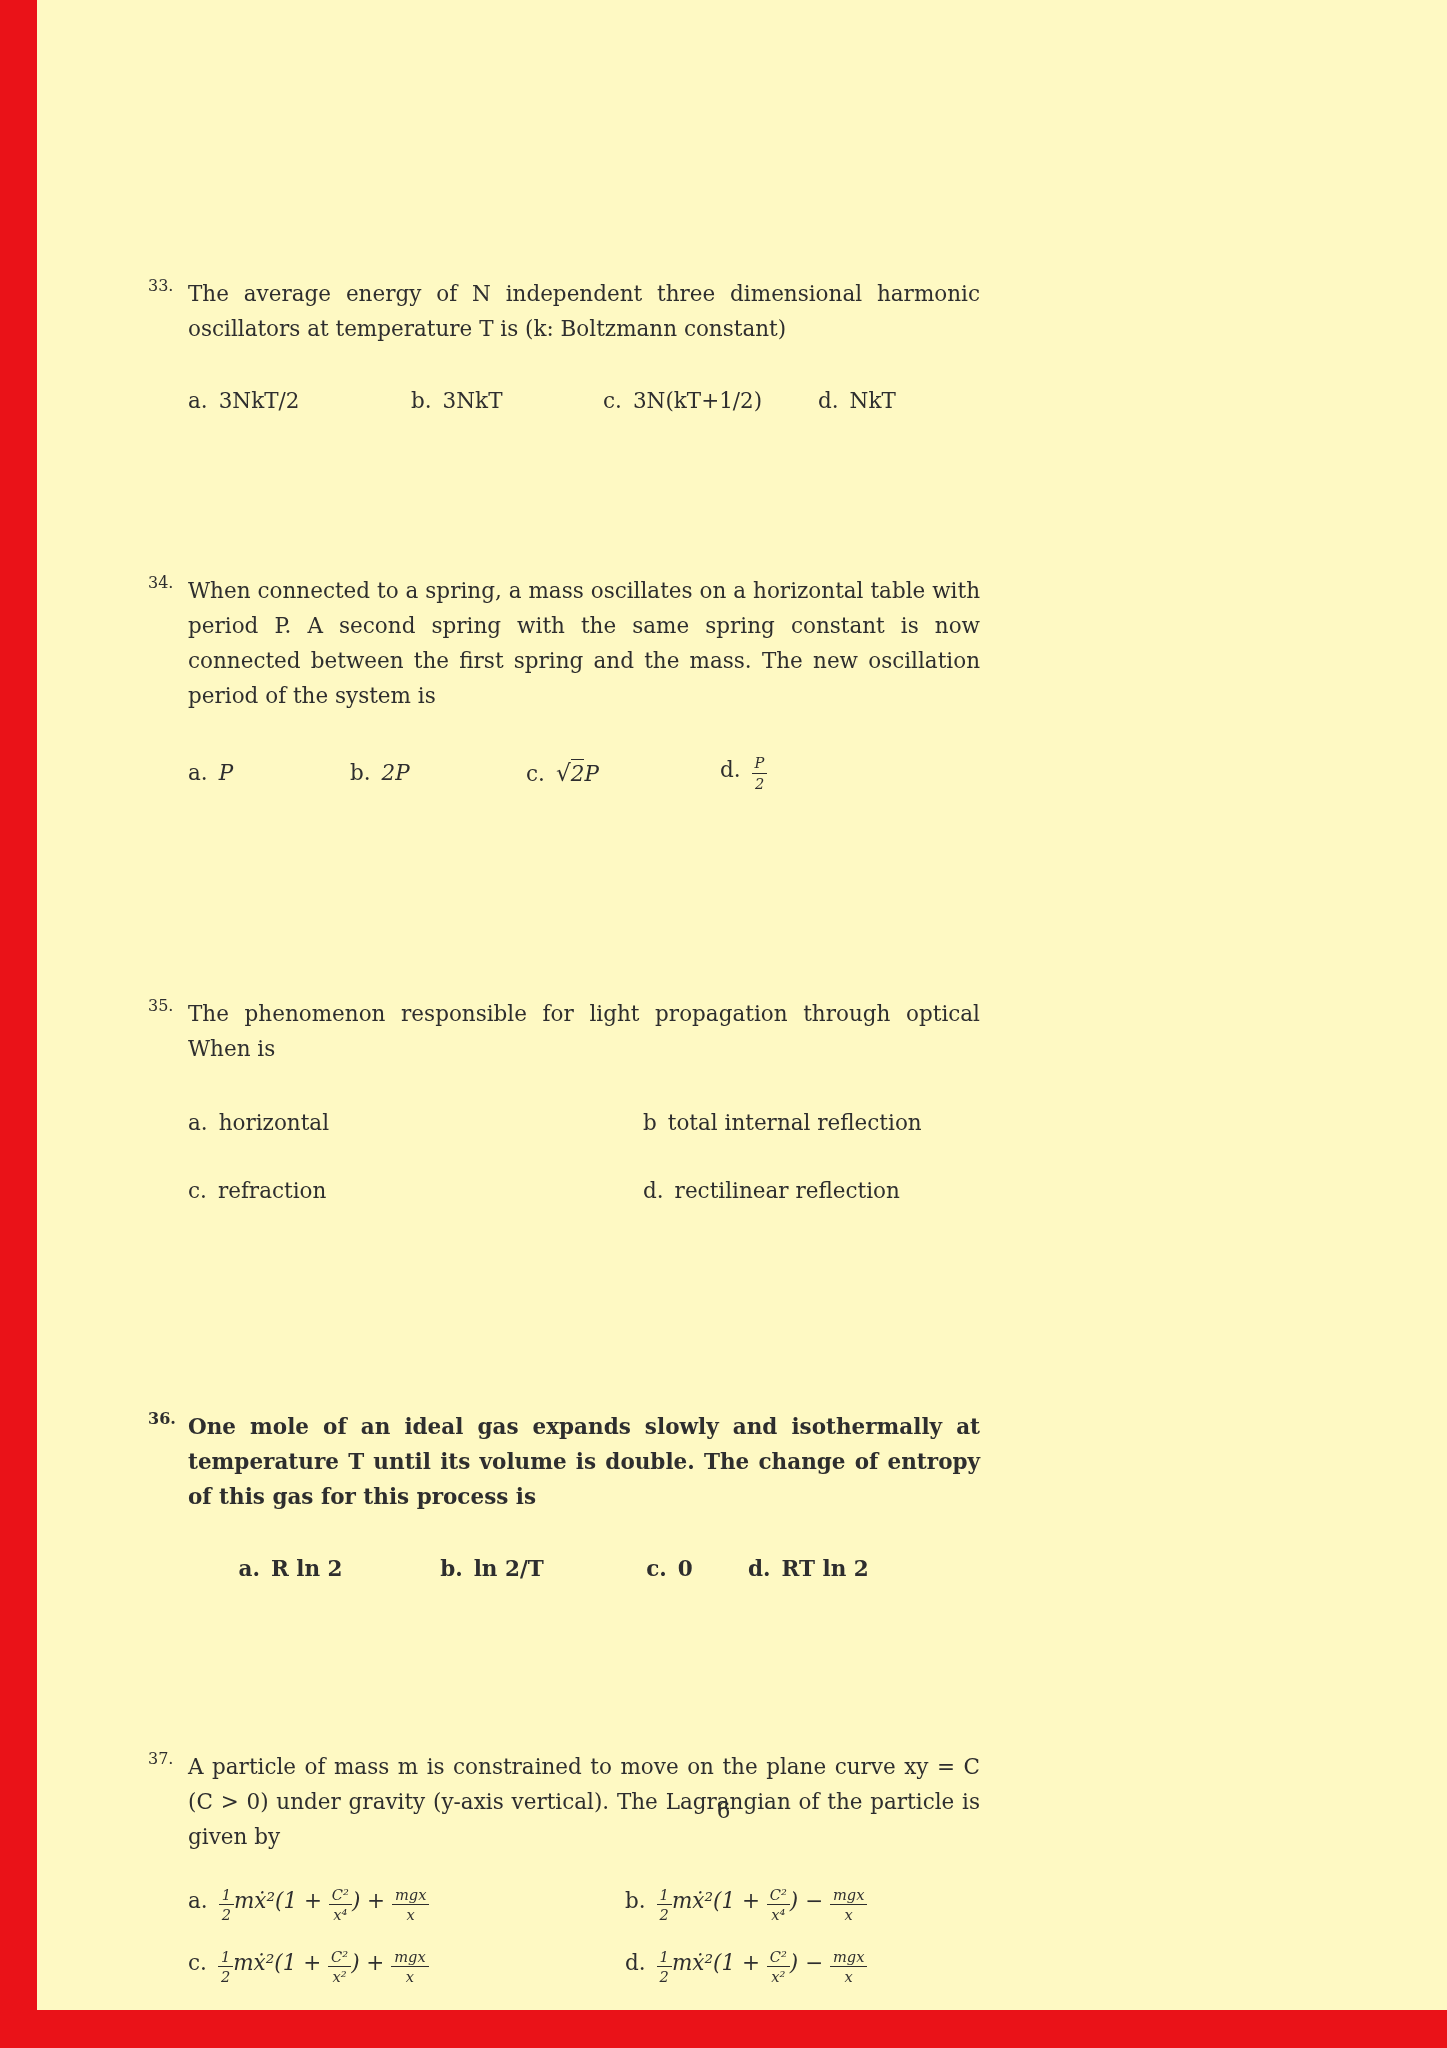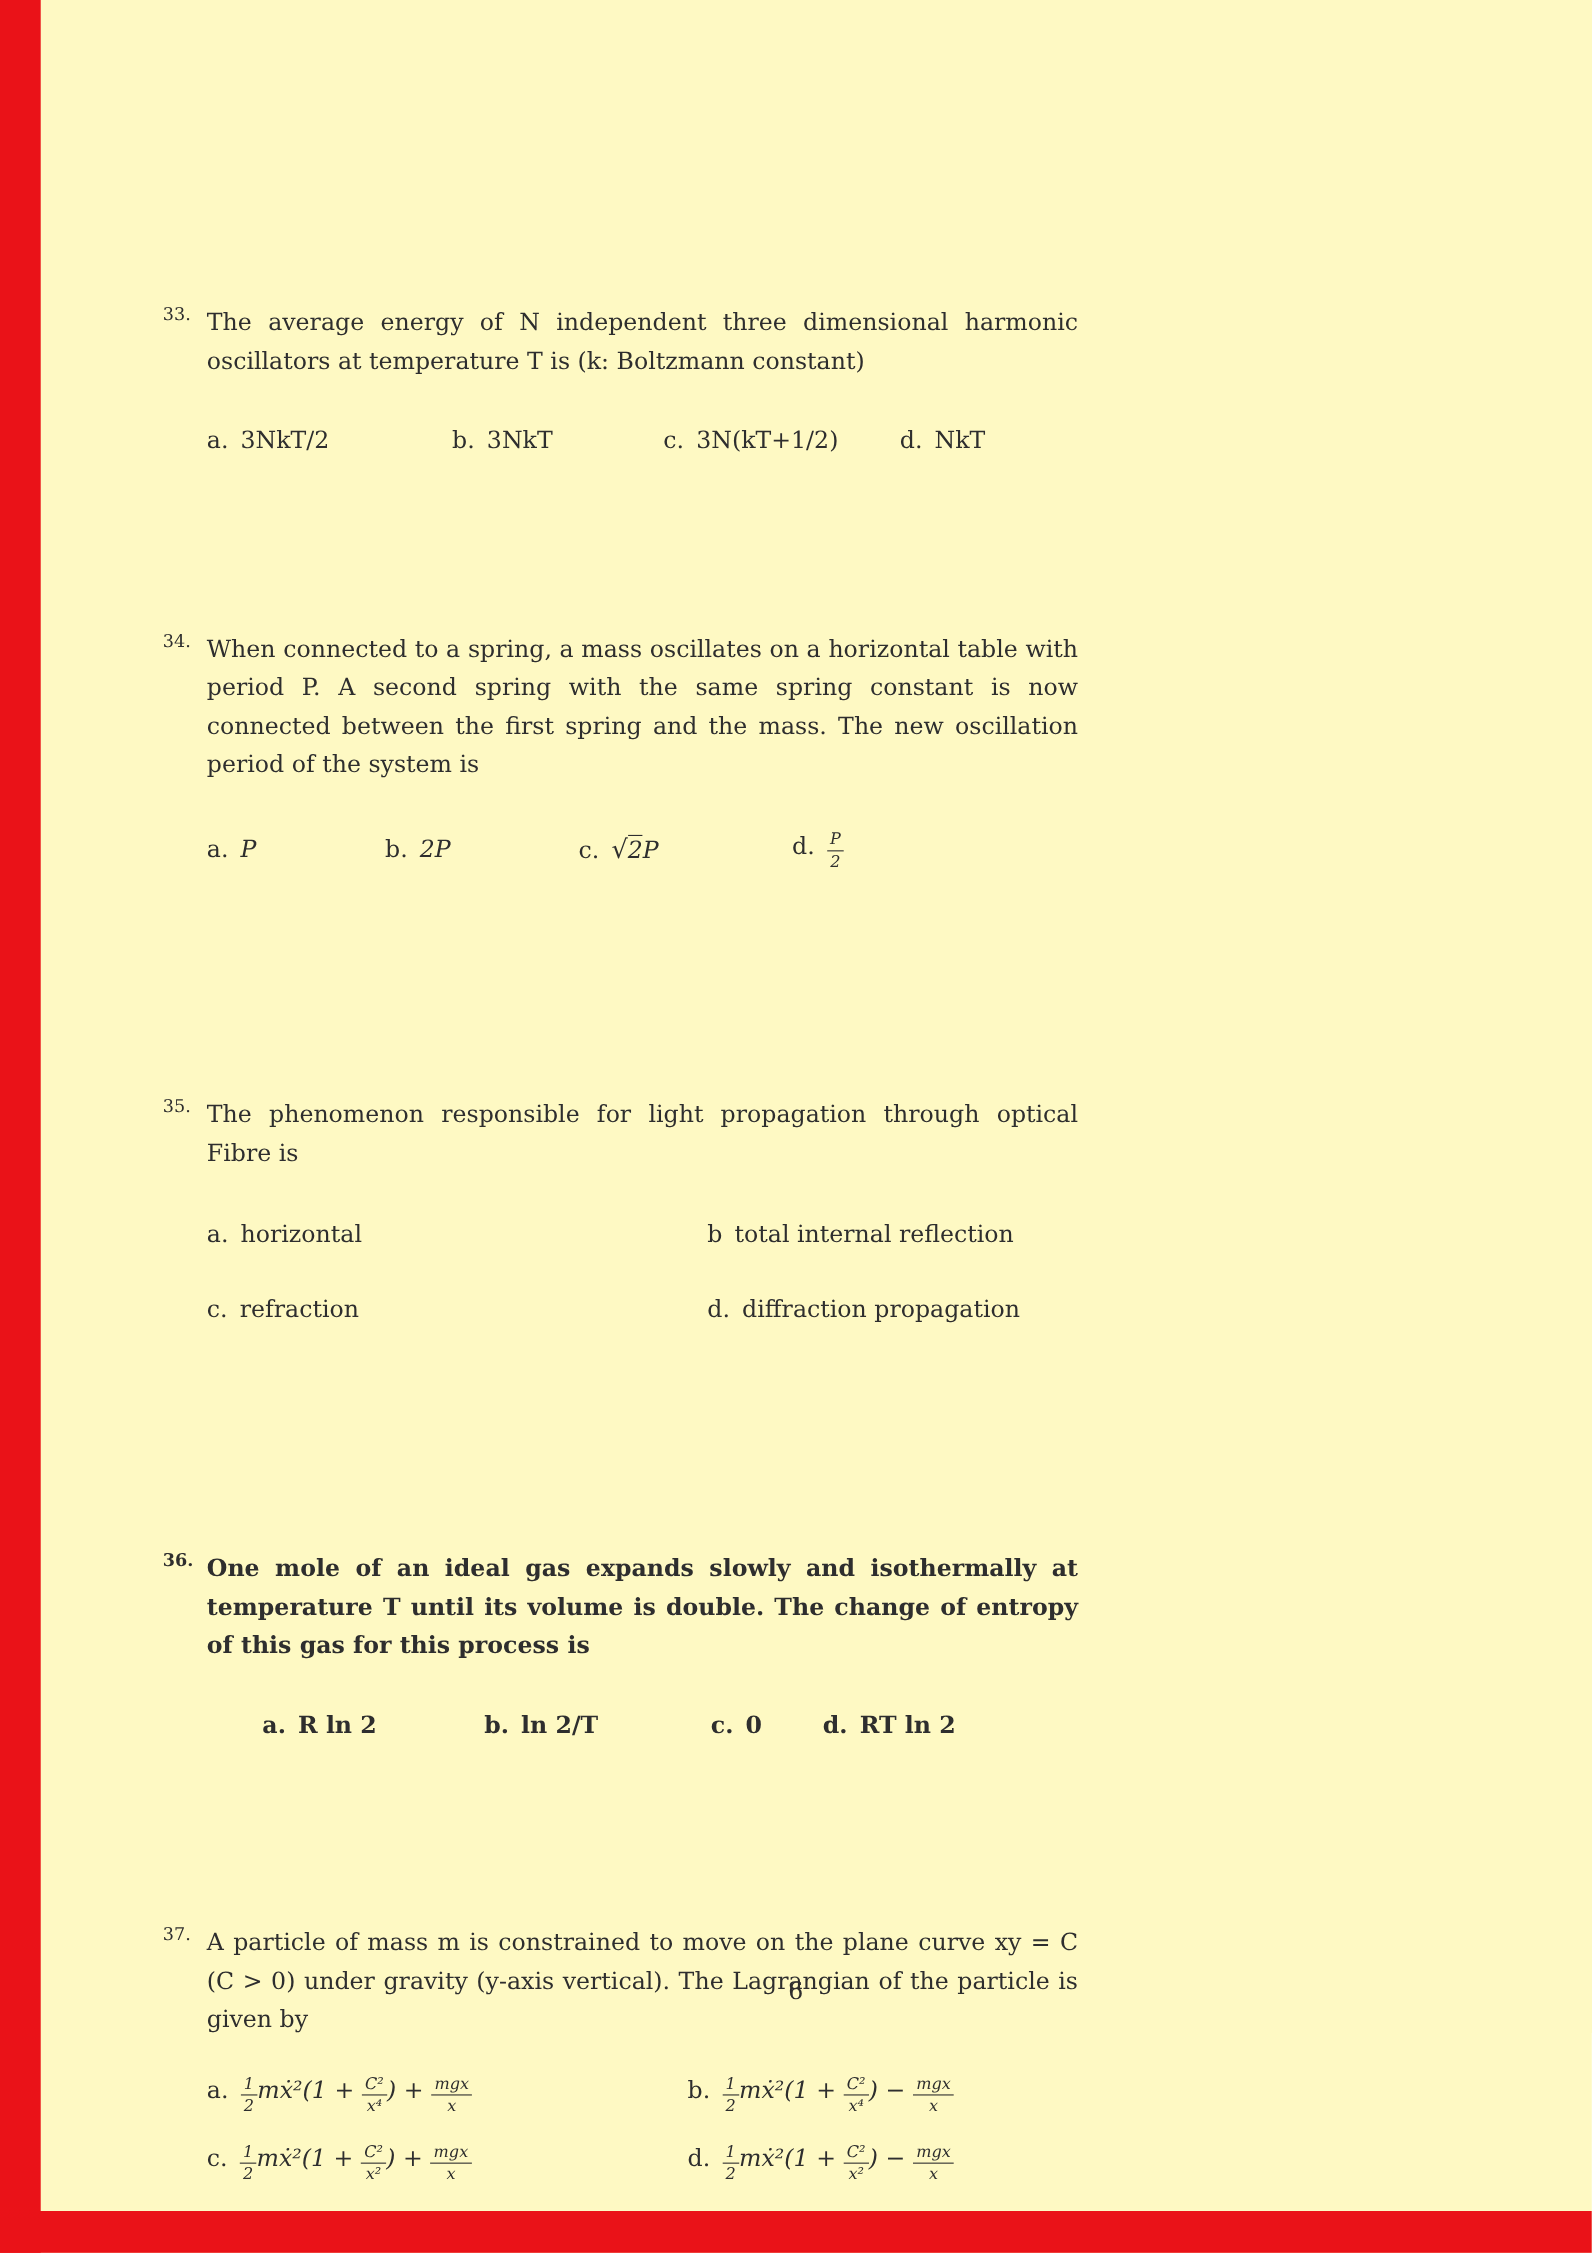--- a/index.html
+++ b/index.html
@@ -63,28 +63,28 @@
     <div class="opts opt-row ital" style="margin-top:42px;">
       <span class="opt" style="width:162px;"><span class="opt-label" style="font-style:normal;">a.</span><span>P</span></span>
       <span class="opt" style="width:176px;"><span class="opt-label" style="font-style:normal;">b.</span><span>2P</span></span>
       <span class="opt" style="width:194px;"><span class="opt-label" style="font-style:normal;">c.</span><span><span class="sqrt">√</span><span class="rad">2</span>P</span></span>
       <span class="opt"><span class="opt-label" style="font-style:normal;">d.</span><span><span class="frac"><span class="num">P</span><span class="den">2</span></span></span></span>
     </div>
   </div>
 
   <div class="question qrow" style="top:638px;">
     <span class="qnum">35.</span>
-    <p class="stem">The phenomenon responsible for light propagation through optical Fibre is</p>
+    <p class="stem">The phenomenon responsible for light propagation through optical When is</p>
     <div class="opts opt-row" style="margin-top:42px;">
       <span class="opt" style="width:455px;"><span class="opt-label">a.</span><span>horizontal</span></span>
       <span class="opt"><span class="opt-label">b</span><span>total internal reflection</span></span>
     </div>
     <div class="opts opt-row" style="margin-top:38px;">
       <span class="opt" style="width:455px;"><span class="opt-label">c.</span><span>refraction</span></span>
-      <span class="opt"><span class="opt-label">d.</span><span>diffraction propagation</span></span>
+      <span class="opt"><span class="opt-label">d.</span><span>rectilinear reflection</span></span>
     </div>
   </div>
 
   <div class="question qrow" style="top:841px;font-weight:bold;">
     <span class="qnum">36.</span>
     <p class="stem">One mole of an ideal gas expands slowly and isothermally at temperature T until its volume is double. The change of entropy of this gas for this process is</p>
     <div class="opts opt-row" style="margin-top:40px;text-align:center;">
       <span class="opt" style="width:205px;"><span class="opt-label">a.</span><span>R ln 2</span></span>
       <span class="opt" style="width:198px;"><span class="opt-label">b.</span><span>ln 2/T</span></span>
       <span class="opt" style="width:157px;"><span class="opt-label">c.</span><span>0</span></span>

